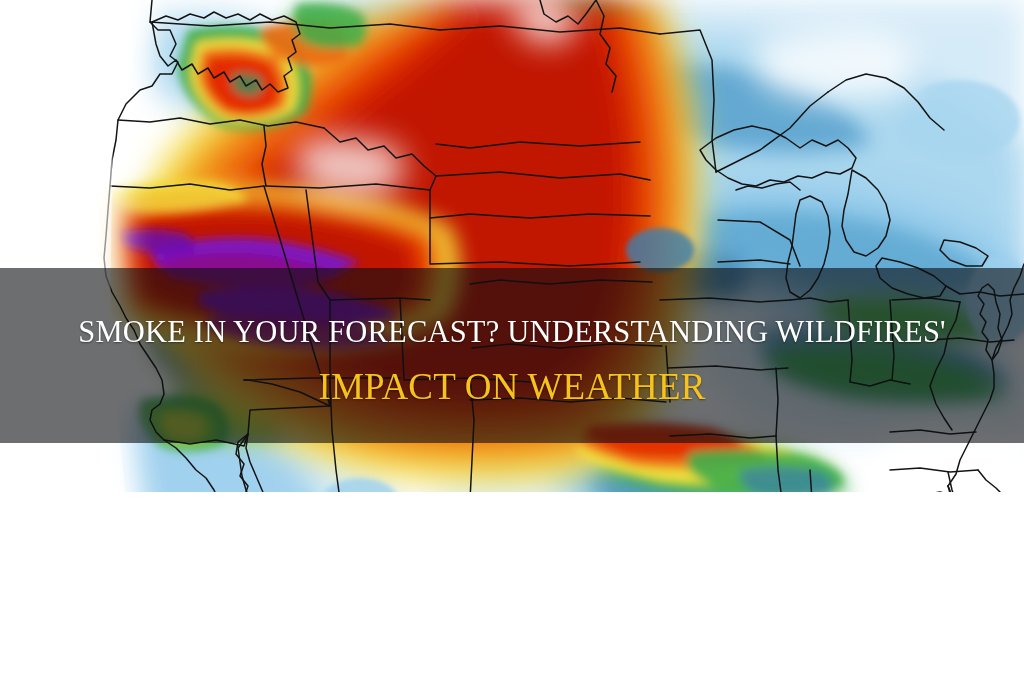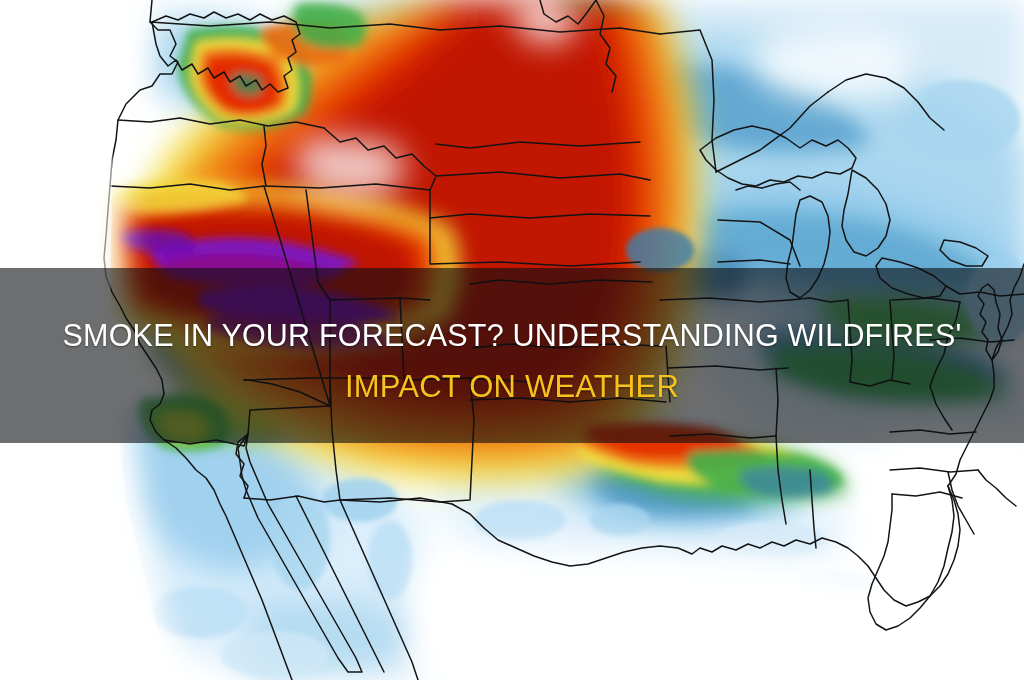--- a/index.html
+++ b/index.html
@@ -3,24 +3,24 @@
 <meta charset="utf-8">
 <style>
   html, body {
     margin: 0;
     padding: 0;
     background: #ffffff;
   }
   #stage {
     position: relative;
     width: 1024px;
-    height: 680px;
+    height: 492px;
     overflow: hidden;
     background: #ffffff;
-    font-family: Liberation Sans, sans-serif;
+    font-family: Liberation Serif, serif;
   }
 
   
   #map-canvas {
     position: absolute;
     inset: 0;
     width: 1024px;
     height: 680px;
     display: block;
   }
@@ -48,21 +48,21 @@
   }
   #cap-line-1 {
     color: #ffffff;
     font-size: 30.5px;
     font-weight: 400;
     text-shadow: 0 1px 2px rgba(0,0,0,0.45);
     margin-bottom: 18px;
   }
   #cap-line-2 {
     color: #f7c21c;
-    font-size: 31px;
+    font-size: 37px;
     font-weight: 400;
     text-shadow: 0 1px 2px rgba(0,0,0,0.45);
   }
 </style>
 </head>
 <body>
 
 <div id="stage" style="background: rgb(255, 255, 255);">
 
   <svg id="map-canvas" viewBox="0 0 1024 680" preserveAspectRatio="none" xmlns="http://www.w3.org/2000/svg">

